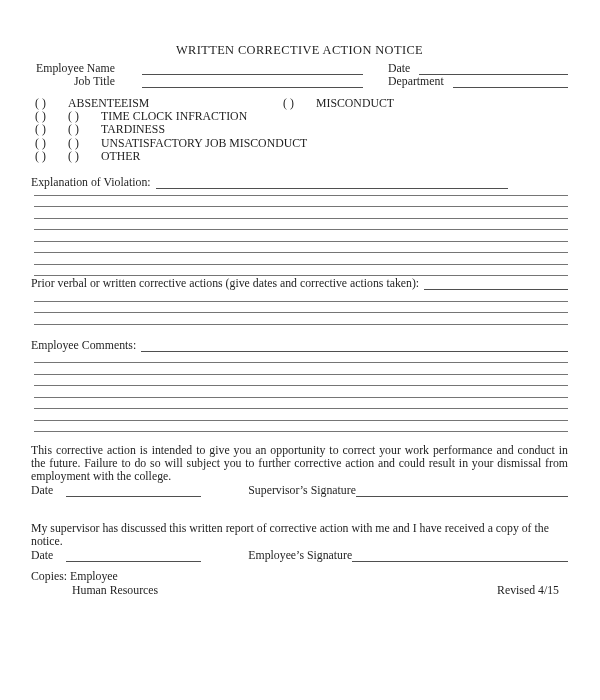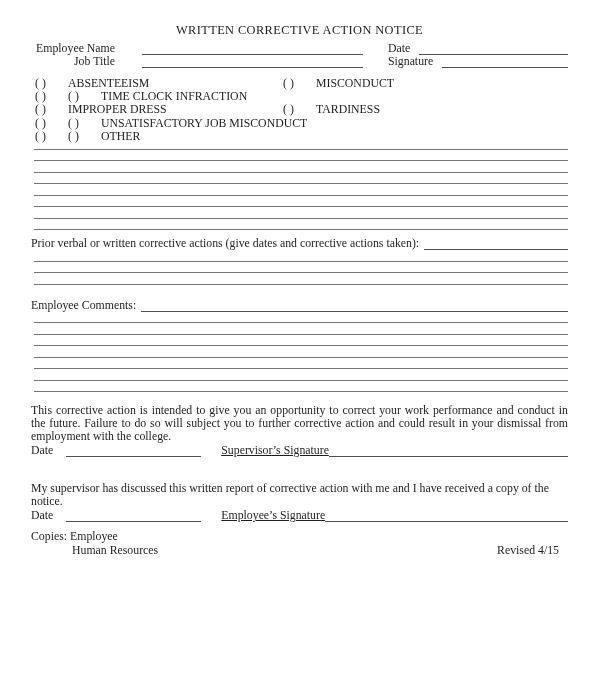--- a/index.html
+++ b/index.html
@@ -1,21 +1,21 @@
 <!DOCTYPE html>
 <html><head>
 <meta charset="utf-8">
 <style>
   * { margin:0; padding:0; box-sizing:border-box; }
   html,body { background:#ffffff; }
   .page {
     width:600px; height:700px; background:#ffffff; overflow:hidden;
     font-family:"Liberation Serif","DejaVu Serif",serif;
     color:#1e1e1e; font-size:11.8px; line-height:13px;
-    padding:24px 32px 0 31px;
+    padding:44px 32px 0 31px;
   }
   .title { text-align:center; font-size:12.4px; letter-spacing:0.4px; }
 
   .hdr { margin-top:5px; }
   .hrow { display:flex; align-items:flex-end; height:13px; }
   .hlabel { width:84px; text-align:right; white-space:nowrap; }
   .hline-main { width:221px; margin-left:27px; height:100%; border-bottom:1px solid #4f4f4f; }
   .hlabel2 { margin-left:25px; white-space:nowrap; }
   .hline-flex { flex:1; margin-left:9px; height:100%; border-bottom:1px solid #4f4f4f; }
 
@@ -27,35 +27,35 @@
   .cb { width:33px; white-space:pre; }
   .rlabel-l { width:215px; }
   .rlabel-r { flex:1; }
 
   .labelrow { display:flex; align-items:flex-end; height:14px; }
   .slabel { white-space:nowrap; }
   .iline { height:100%; margin-left:5px; border-bottom:1px solid #4f4f4f; }
   .iline-fixed { width:352px; }
   .iline-flex { flex:1; }
   .mt-expl { margin-top:12px; }
-  .mt-prior { margin-top:6px; }
+  .mt-prior { }
   .mt-comments { margin-top:13px;align-items:flex-end; }
   .mt-corrective { margin-top:14px; }
 
   .lines { }
   .line { height:11.5px; margin-left:3px; border-bottom:1px solid #757575; }
   .lines-expl .line:first-child { height:7px; }
 
   .closing { margin-top:12px; }
   .ack { margin-top:25px; text-align:left; }
 
   .sigrow { display:flex; align-items:flex-end; height:14px; }
   .date-label { white-space:nowrap; }
   .date-line { width:135px; margin-left:13px; height:100%; border-bottom:1px solid #4f4f4f; }
-  .sig-label { margin-left:20px; white-space:nowrap;text-decoration:underline; }
+  .sig-label { margin-left:47px; white-space:nowrap; }
   .sig-line { flex:1; height:100%; border-bottom:1px solid #4f4f4f; }
 
   .footer { margin-top:8px; }
   .frow { display:flex; height:13.5px; }
   .indent2 { margin-left:41px; }
   .spacer { flex:1; }
   .revised { margin-right:9px; }
 </style>
 </head>
 <body>
@@ -67,56 +67,59 @@
   <div class="hdr">
     <div class="hrow">
       <span class="hlabel">Employee Name</span>
       <span class="hline-main"></span>
       <span class="hlabel2">Date</span>
       <span class="hline-flex"></span>
     </div>
     <div class="hrow">
       <span class="hlabel">Job Title</span>
       <span class="hline-main"></span>
-      <span class="hlabel2">Signature</span>
+      <span class="hlabel2">Department</span>
       <span class="hline-flex"></span>
     </div>
   </div>
 
 
   <div class="reasons">
     <div class="rrow">
       <span class="cb">( )</span>
       <span class="rlabel-l">ABSENTEEISM</span>
       <span class="cb">( )</span>
       <span class="rlabel-r">MISCONDUCT</span>
     </div>
     <div class="rrow">
       <span class="cb">( )</span>
       <span class="cb">( )</span>
       <span class="rlabel-r">TIME CLOCK INFRACTION</span>
     </div>
     <div class="rrow">
       <span class="cb">( )</span>
-      <span class="rlabel-l">IMPROPER DRESS</span>
       <span class="cb">( )</span>
       <span class="rlabel-r">TARDINESS</span>
     </div>
     <div class="rrow">
       <span class="cb">( )</span>
       <span class="cb">( )</span>
       <span class="rlabel-r">UNSATISFACTORY JOB MISCONDUCT</span>
     </div>
     <div class="rrow">
       <span class="cb">( )</span>
       <span class="cb">( )</span>
       <span class="rlabel-r">OTHER</span>
     </div>
   </div>
 
+  <div class="labelrow mt-expl">
+    <span class="slabel">Explanation of Violation:</span>
+    <span class="iline iline-fixed"></span>
+  </div>
   <div class="lines lines-expl">
     <div class="line"></div>
     <div class="line"></div>
     <div class="line"></div>
     <div class="line"></div>
     <div class="line"></div>
     <div class="line"></div>
     <div class="line"></div>
     <div class="line"></div>
   </div>

